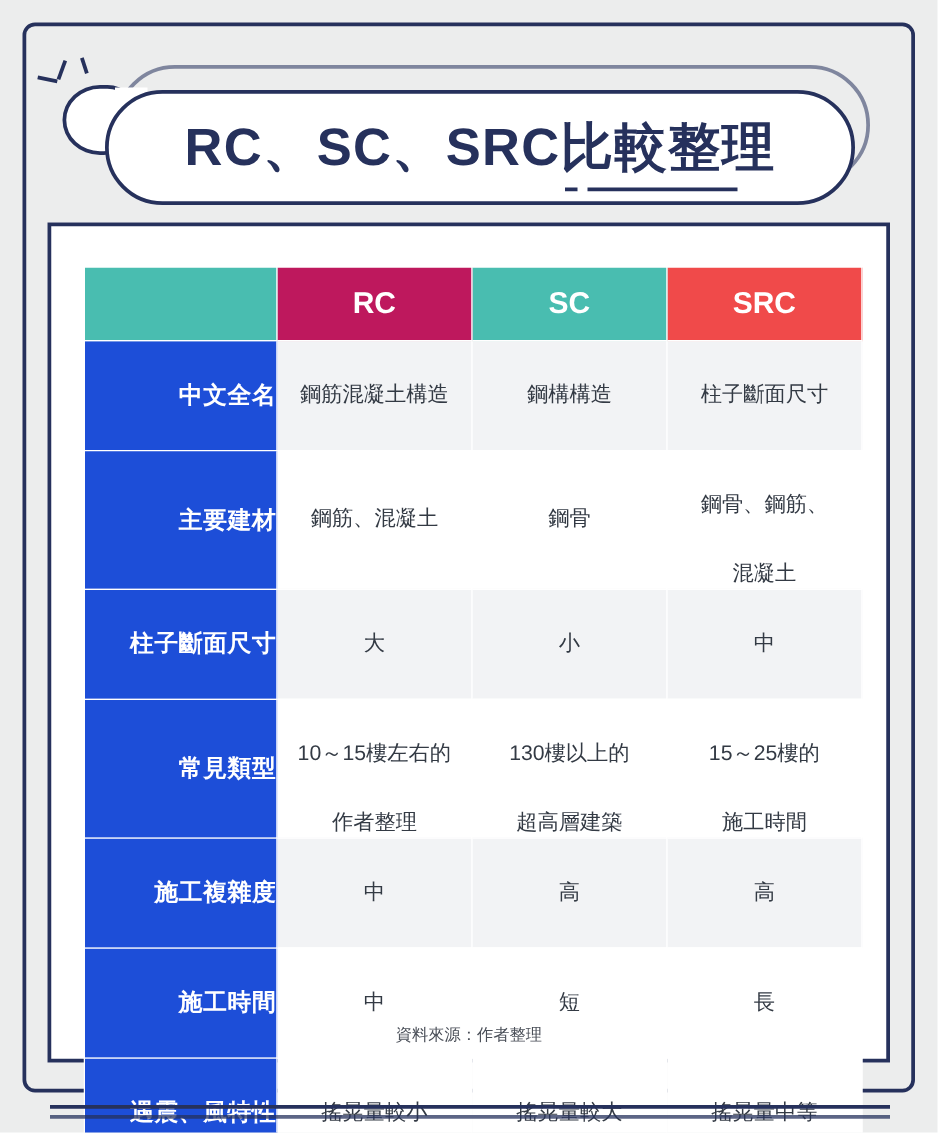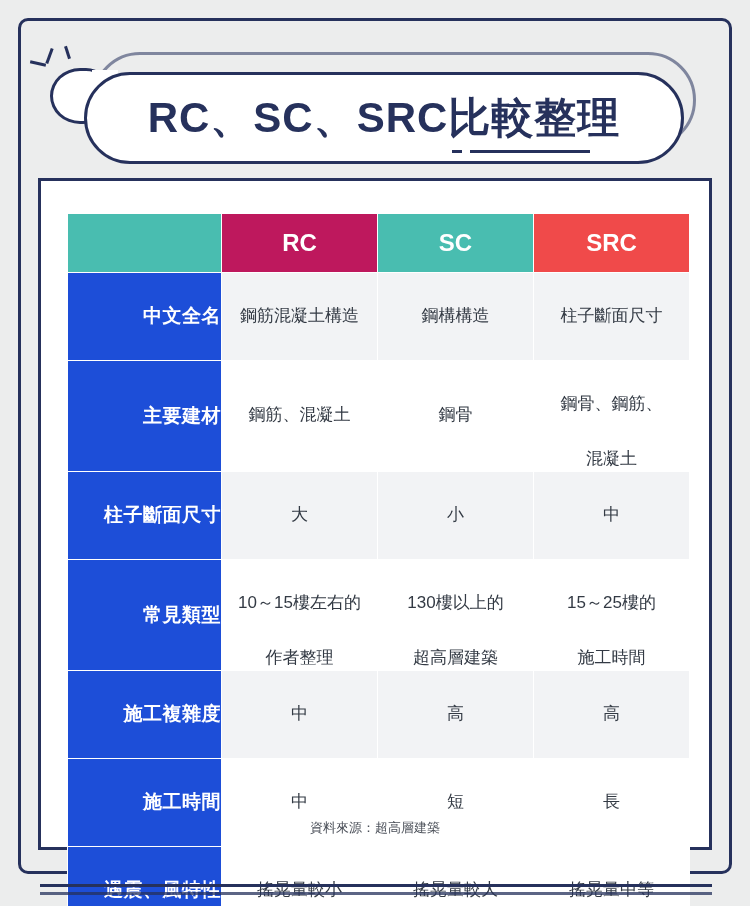--- a/index.html
+++ b/index.html
@@ -354,19 +354,19 @@
             <span class="l2"></span>
           </td>
           <td>
             <span class="l2">搖晃量中等</span>
             <span class="l2"></span>
           </td>
         </tr>
       </tbody>
     </table>
 
-    <div class="source">資料來源：超高層建築</div>
+    <div class="source">資料來源：作者整理</div>
   </div>
 
   <div class="bottom-stripe s1"></div>
   <div class="bottom-stripe s2"></div>
 
 </div>
 
 </body></html>

